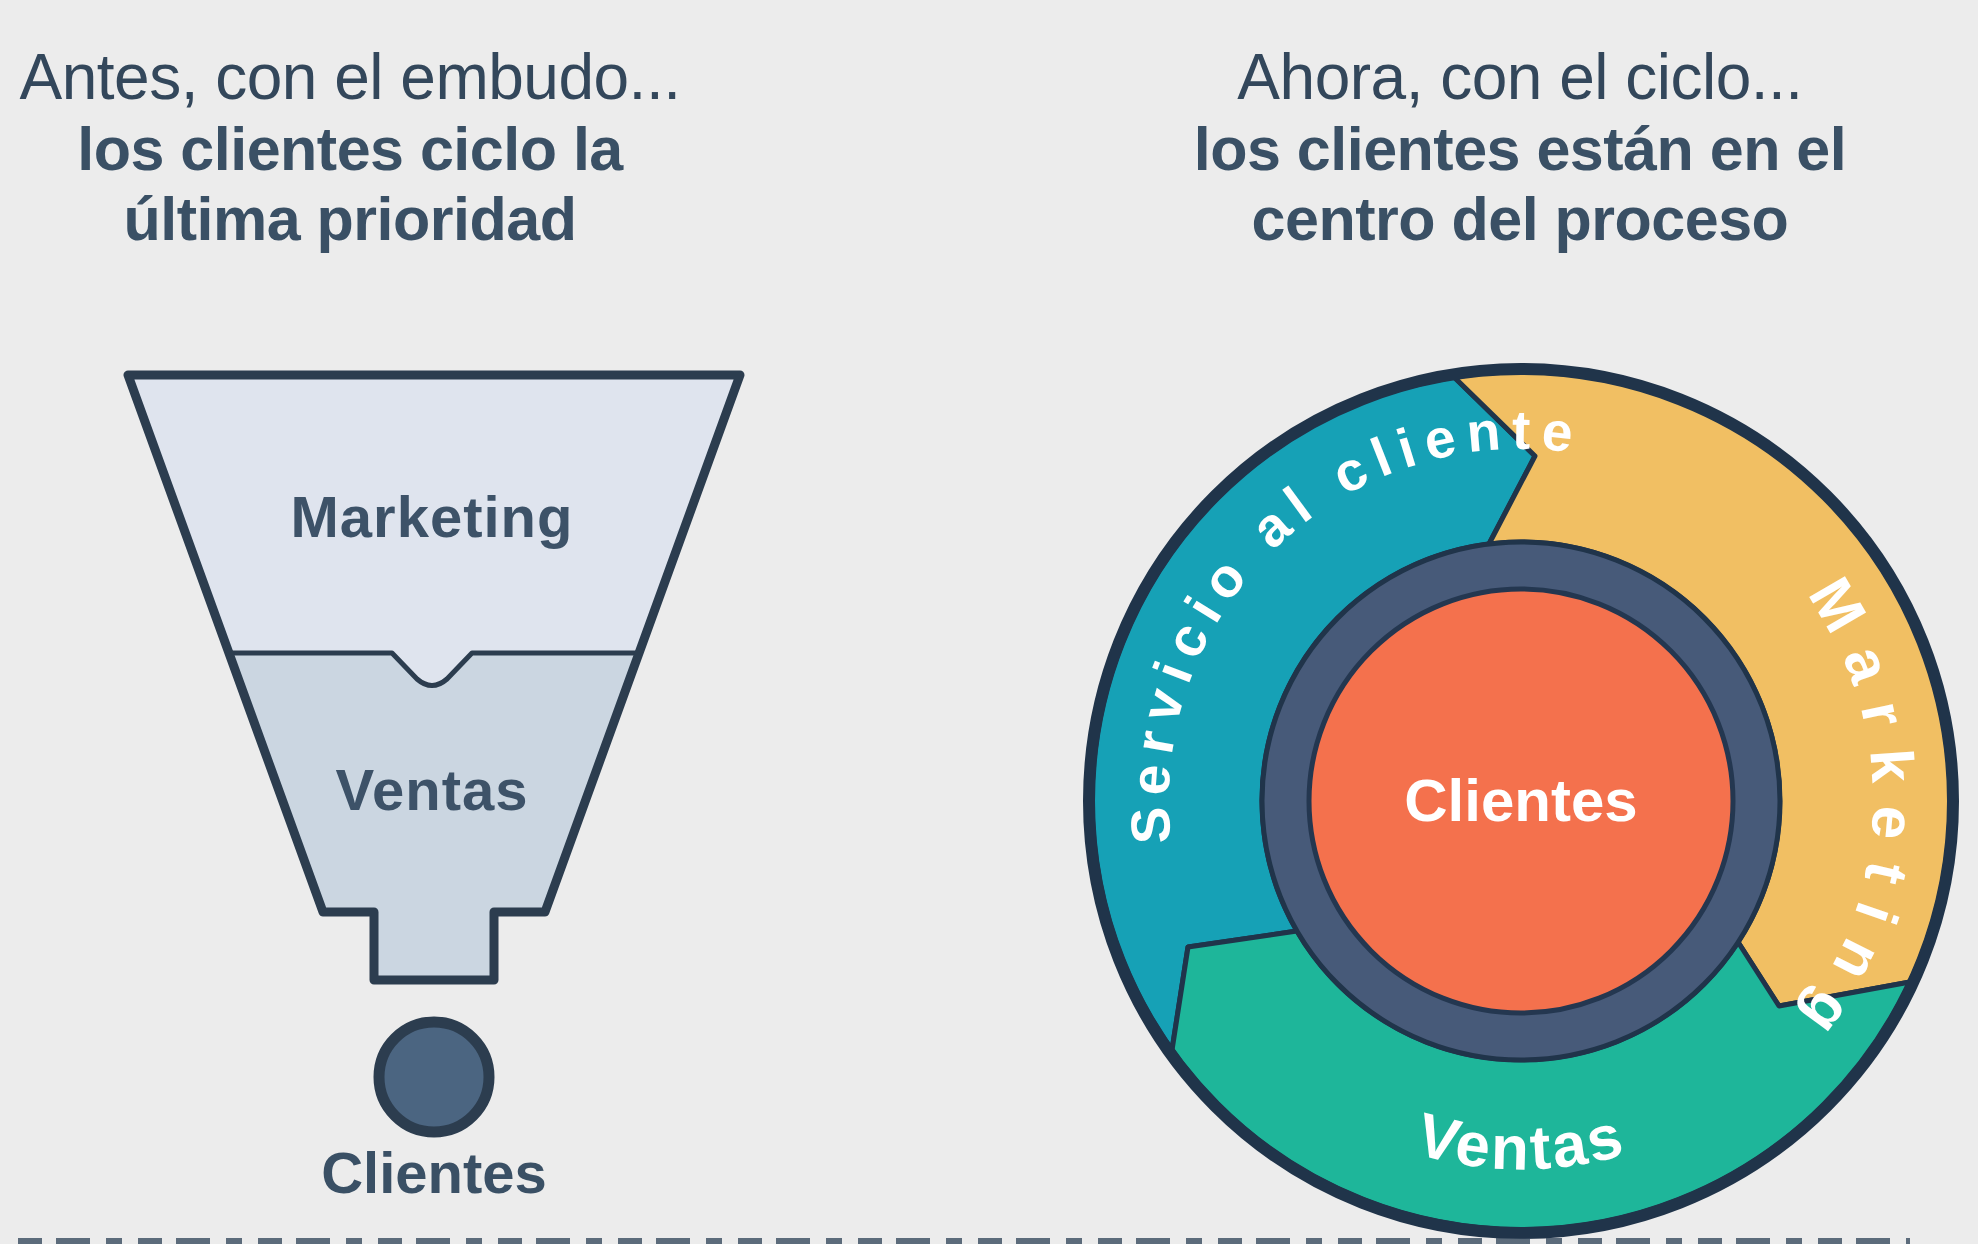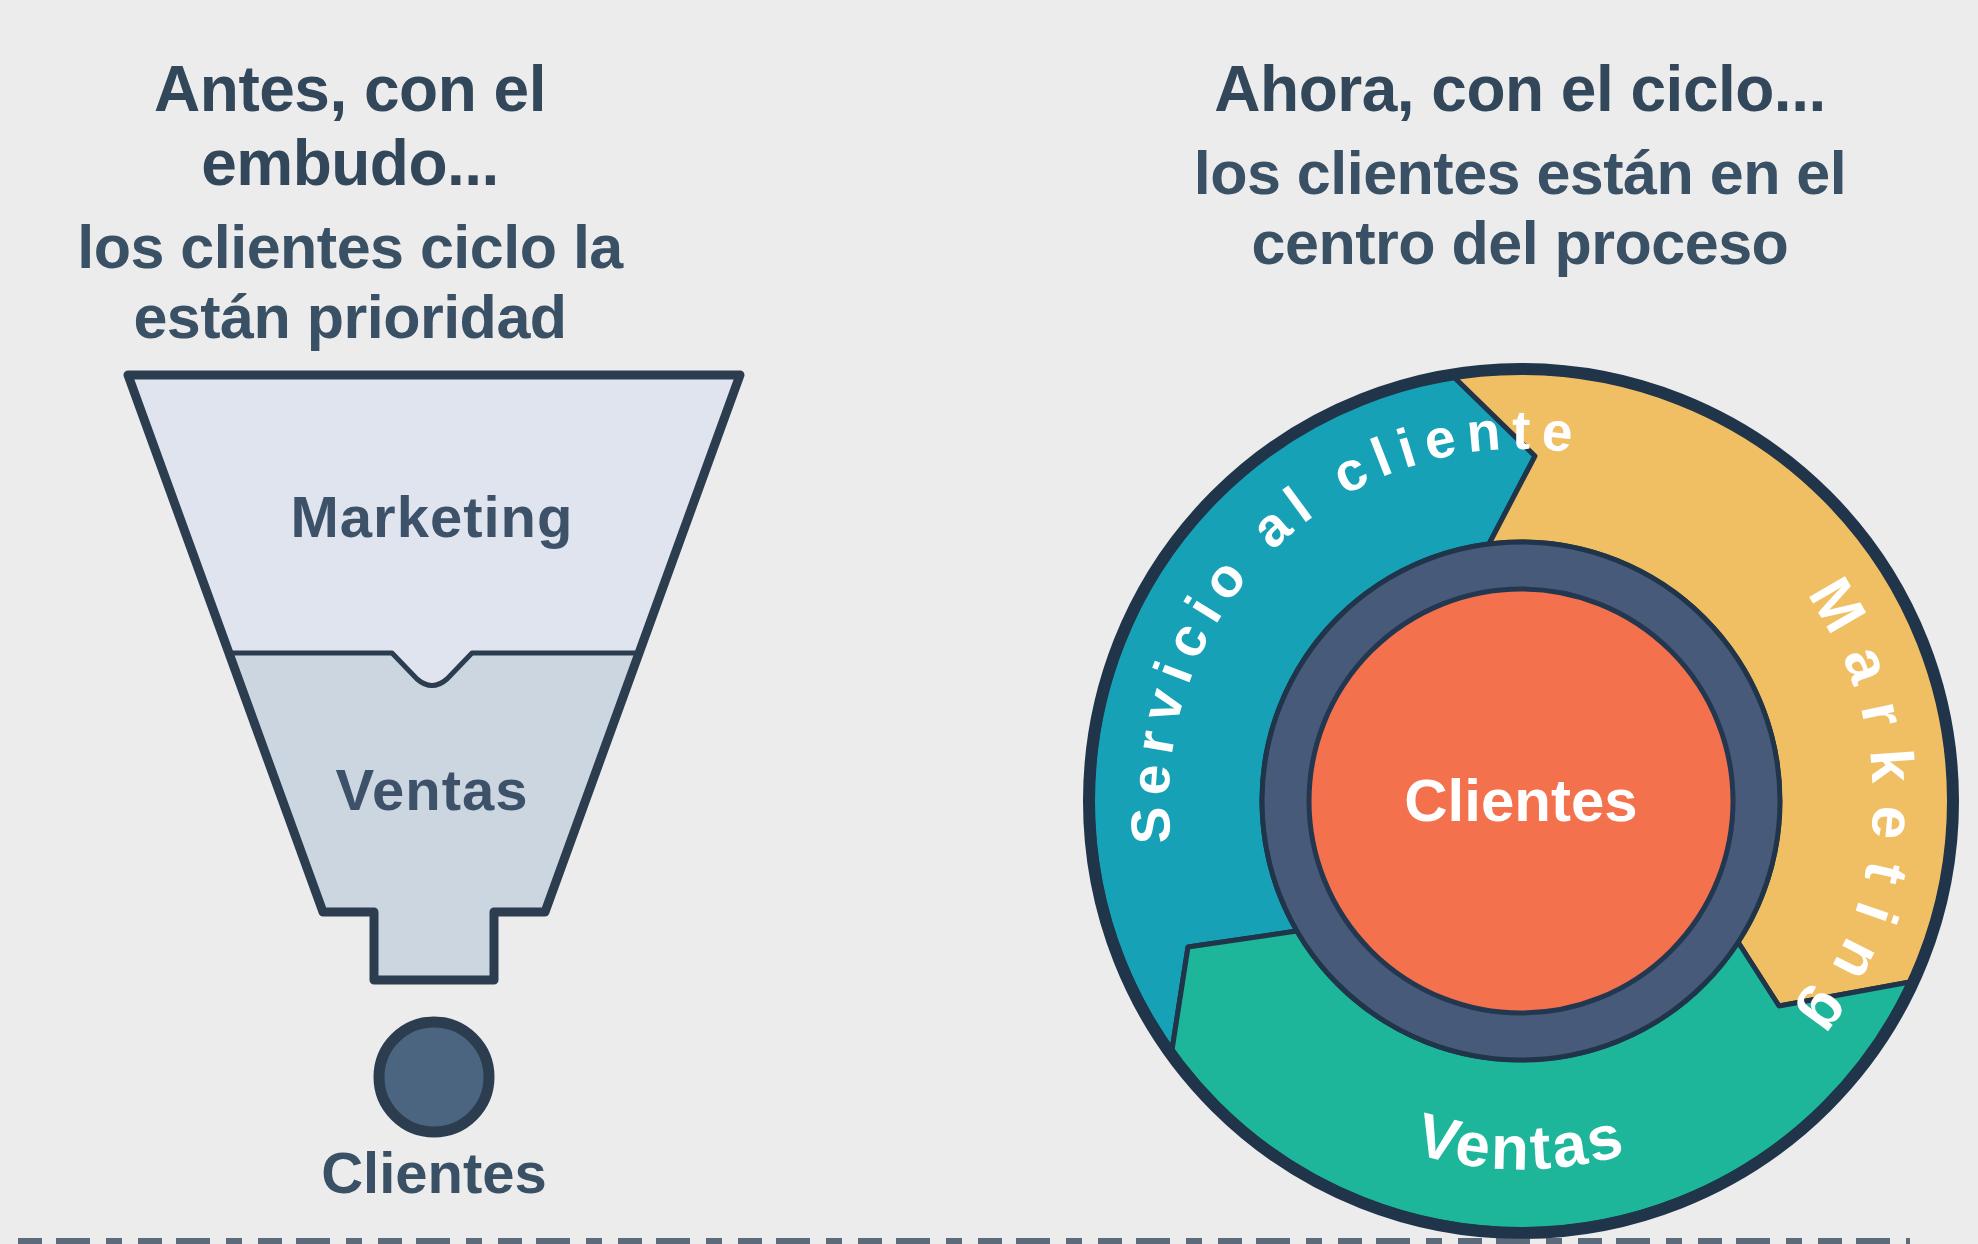--- a/index.html
+++ b/index.html
@@ -5,21 +5,21 @@
   html,body{margin:0;padding:0;}
   #stage{
     position:relative;
     width:1978px;height:1244px;
     background:#ececec;
     overflow:hidden;
     font-family:"Liberation Sans", sans-serif;
   }
   .heading{position:absolute;text-align:center;color:#33475b;}
   .heading .t1{
-    font-size:64px;font-weight:700;line-height:74px;margin:12px;
+    font-size:64px;font-weight:400;line-height:74px;margin:0;
     letter-spacing:-0.5px;
   }
   .heading .t2{
     font-size:61px;font-weight:600;line-height:70px;margin:0;
     color:#3a5065;letter-spacing:-0.5px;
   }
   #left-heading{left:0;top:40px;width:700px;}
   #right-heading{left:1040px;top:40px;width:960px;}
   #funnel-svg{position:absolute;left:94px;top:350px;}
   #flywheel-svg{position:absolute;left:1071px;top:351px;}
@@ -45,21 +45,21 @@
   }
 </style>
 </head>
 <body>
 
 <div id="stage">
 
   <div class="heading" id="left-heading">
     <p class="t1">Antes, con el embudo...</p>
     <p class="t2">los clientes ciclo la</p>
-    <p class="t2">están prioridad</p>
+    <p class="t2">última prioridad</p>
   </div>
 
   <div class="heading" id="right-heading">
     <p class="t1">Ahora, con el ciclo...</p>
     <p class="t2">los clientes están en el</p>
     <p class="t2">centro del proceso</p>
   </div>
 
   <svg id="funnel-svg" width="680" height="880" viewBox="0 0 680 880">
 

